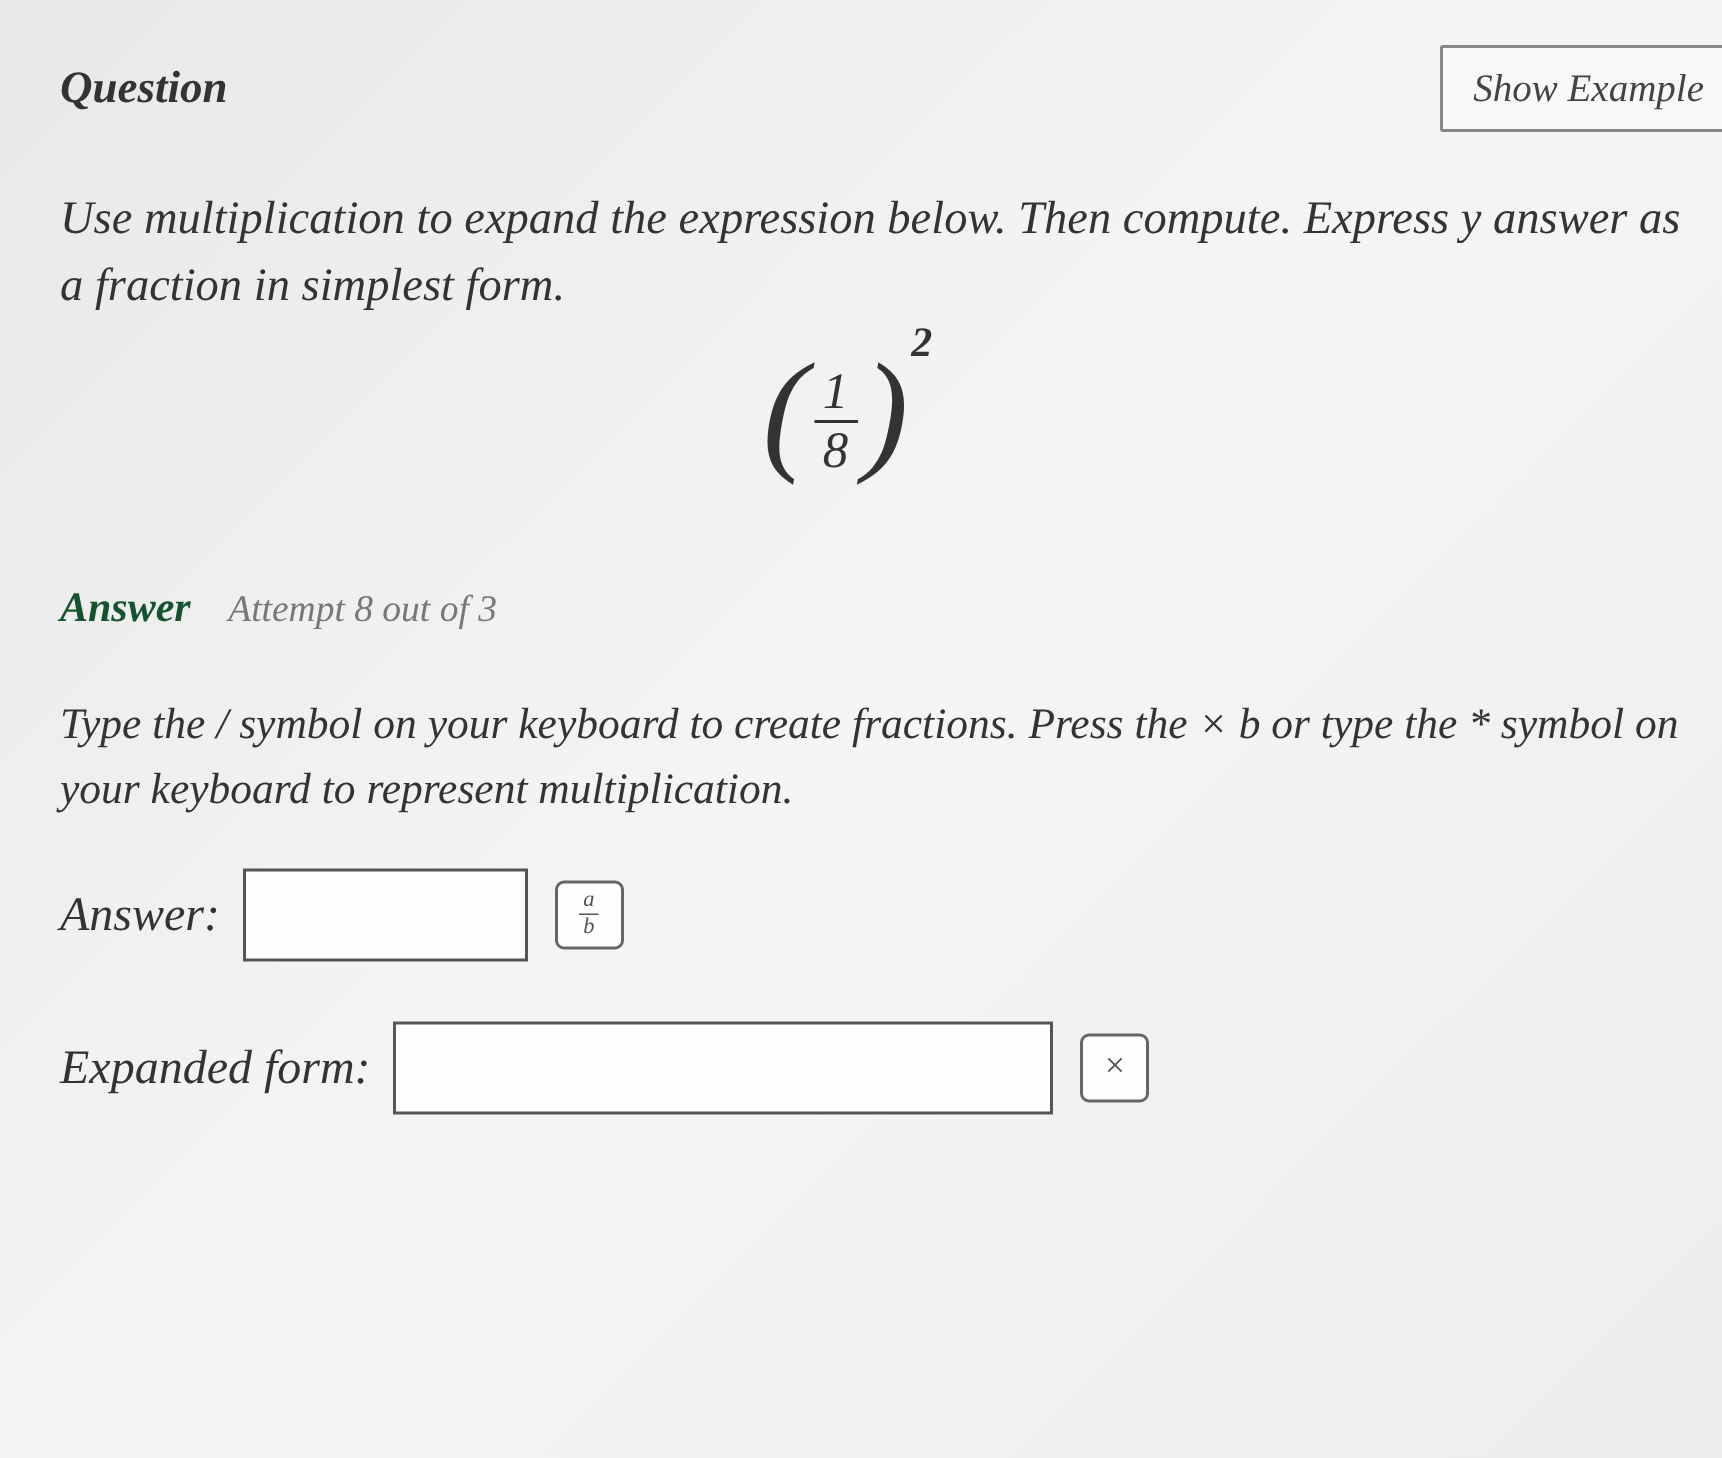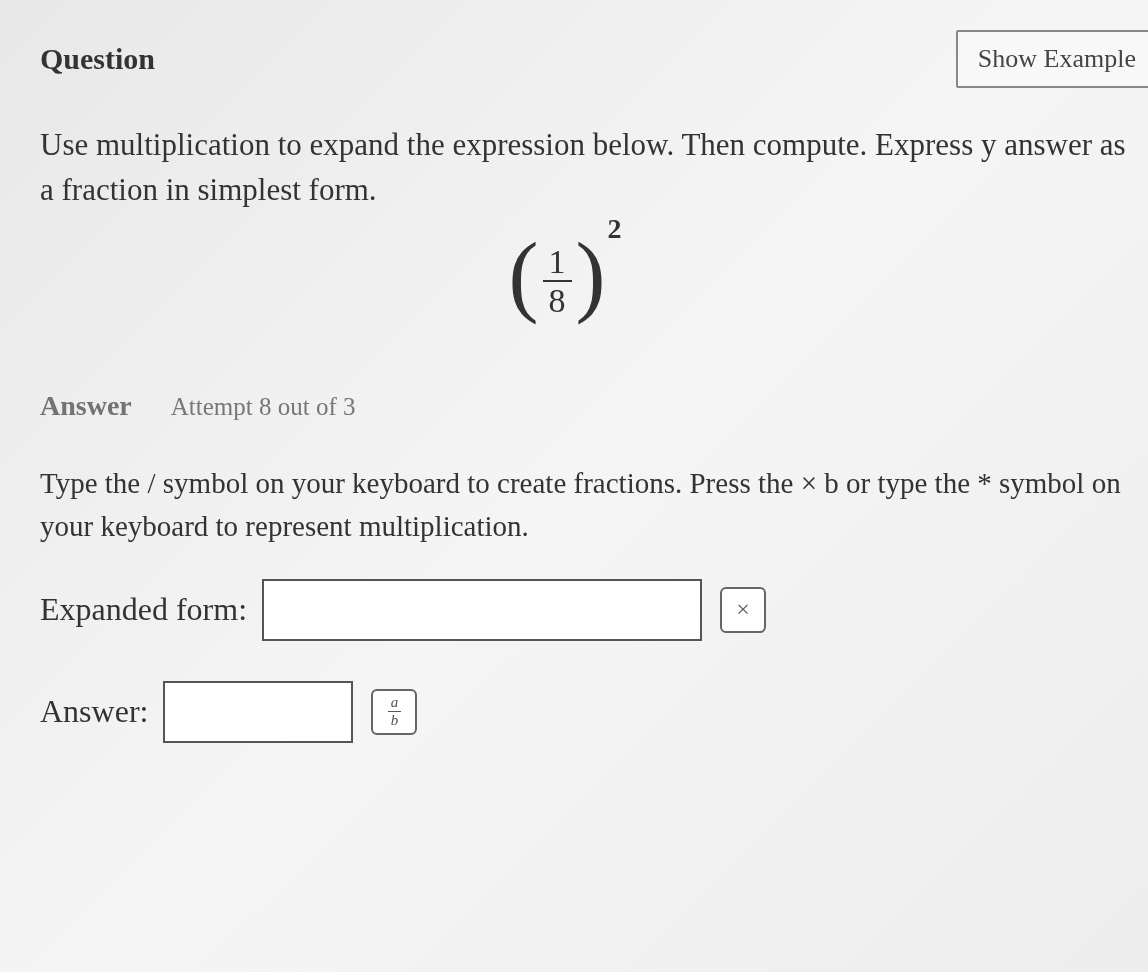--- a/index.html
+++ b/index.html
@@ -1,15 +1,15 @@
 <!DOCTYPE html>
 <html><head>
 <meta charset="utf-8">
 <style>
-  * { box-sizing: border-box; margin: 0; padding: 0; }
+  * { box-sizing: border-box; margin: 0; padding: 0; font-style: italic; }
   body {
     font-family: Georgia, 'Times New Roman', serif;
     background: linear-gradient(135deg, #e8e8e8 0%, #f5f5f5 50%, #ededed 100%);
     width: 1148px;
     height: 972px;
     overflow: hidden;
     color: #333;
   }
   .container {
     padding: 30px 0 0 40px;
@@ -93,22 +93,22 @@
   }
   .answer-section {
     margin-top: 20px;
   }
   .answer-header {
     font-size: 28px;
     margin-bottom: 40px;
   }
   .answer-header .answer-label {
     font-weight: bold;
-    color: #737373;
-    margin-right: 32px;
+    color: #14532d;
+    margin-right: 18px;
   }
   .answer-header .attempt {
     color: #777;
     font-size: 25px;
   }
   .instructions {
     font-size: 29px;
     color: #333;
     line-height: 1.5;
     margin-bottom: 30px;
@@ -189,33 +189,33 @@
 
   <div class="answer-section">
     <div class="answer-header">
       <span class="answer-label">Answer</span>
       <span class="attempt">Attempt 8 out of 3</span>
     </div>
 
     <div class="instructions">Type the / symbol on your keyboard to create fractions. Press the × b or type the * symbol on your keyboard to represent multiplication.</div>
 
     <div class="input-row">
-      <span class="input-label">Expanded form:</span>
-      <input type="text" class="text-input expanded-input" value="" style="">
-      <div class="tool-btn x-btn">
-        <span>×</span>
-      </div>
-    </div>
-
-    <div class="input-row">
       <span class="input-label">Answer:</span>
       <input type="text" class="text-input answer-input" value="" style="">
       <div class="tool-btn frac-btn">
         <span class="mini-frac">
           <span class="mn">a</span>
           <span class="md">b</span>
         </span>
       </div>
     </div>
 
+    <div class="input-row">
+      <span class="input-label">Expanded form:</span>
+      <input type="text" class="text-input expanded-input" value="" style="">
+      <div class="tool-btn x-btn">
+        <span>×</span>
+      </div>
+    </div>
+
   </div>
 
 </div>
 
 </body></html>

